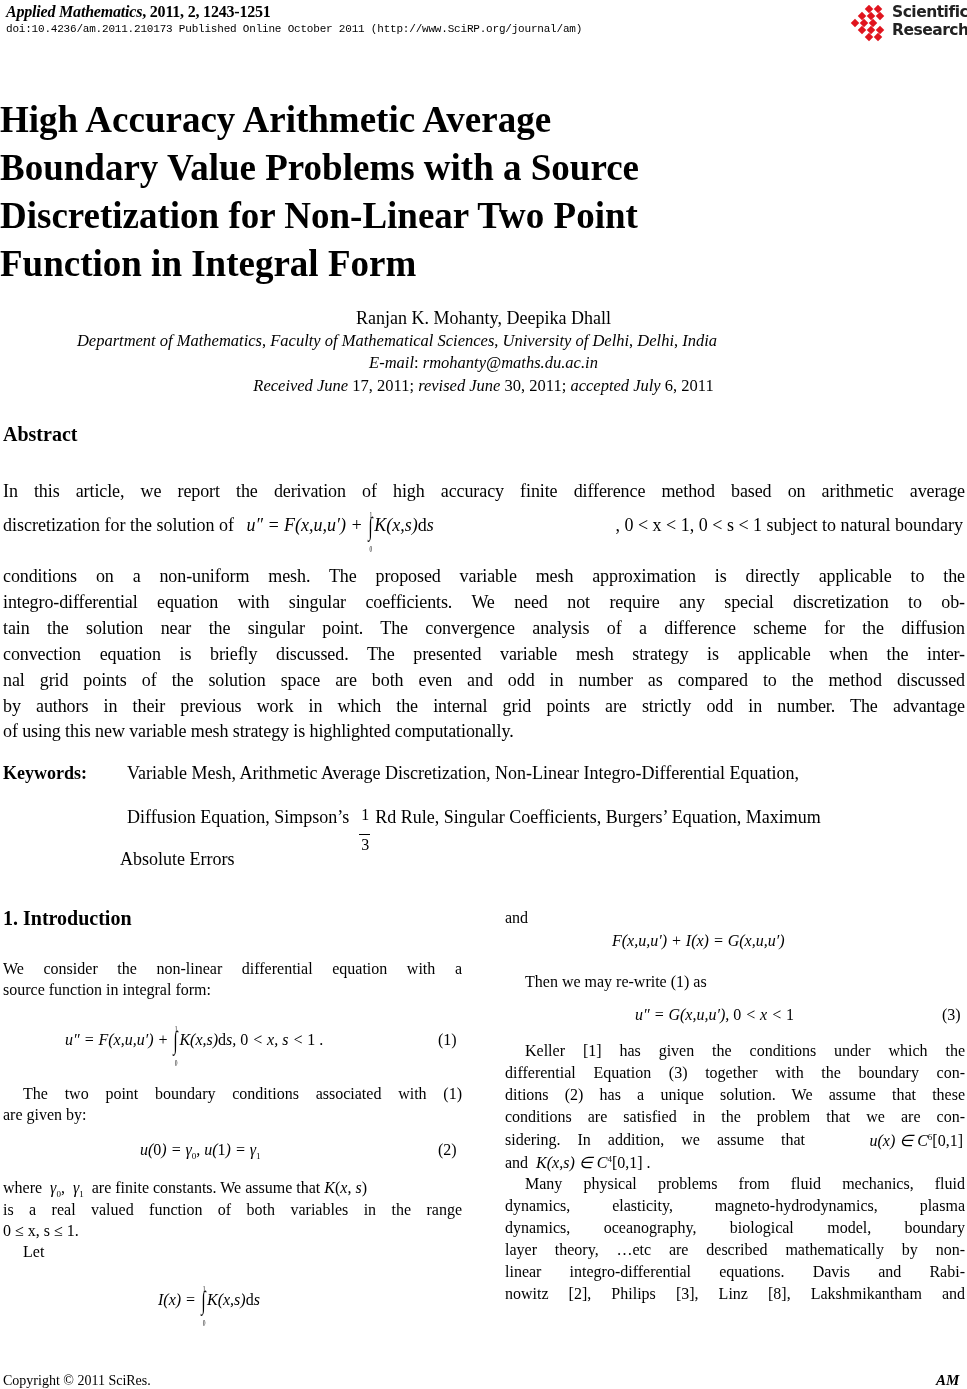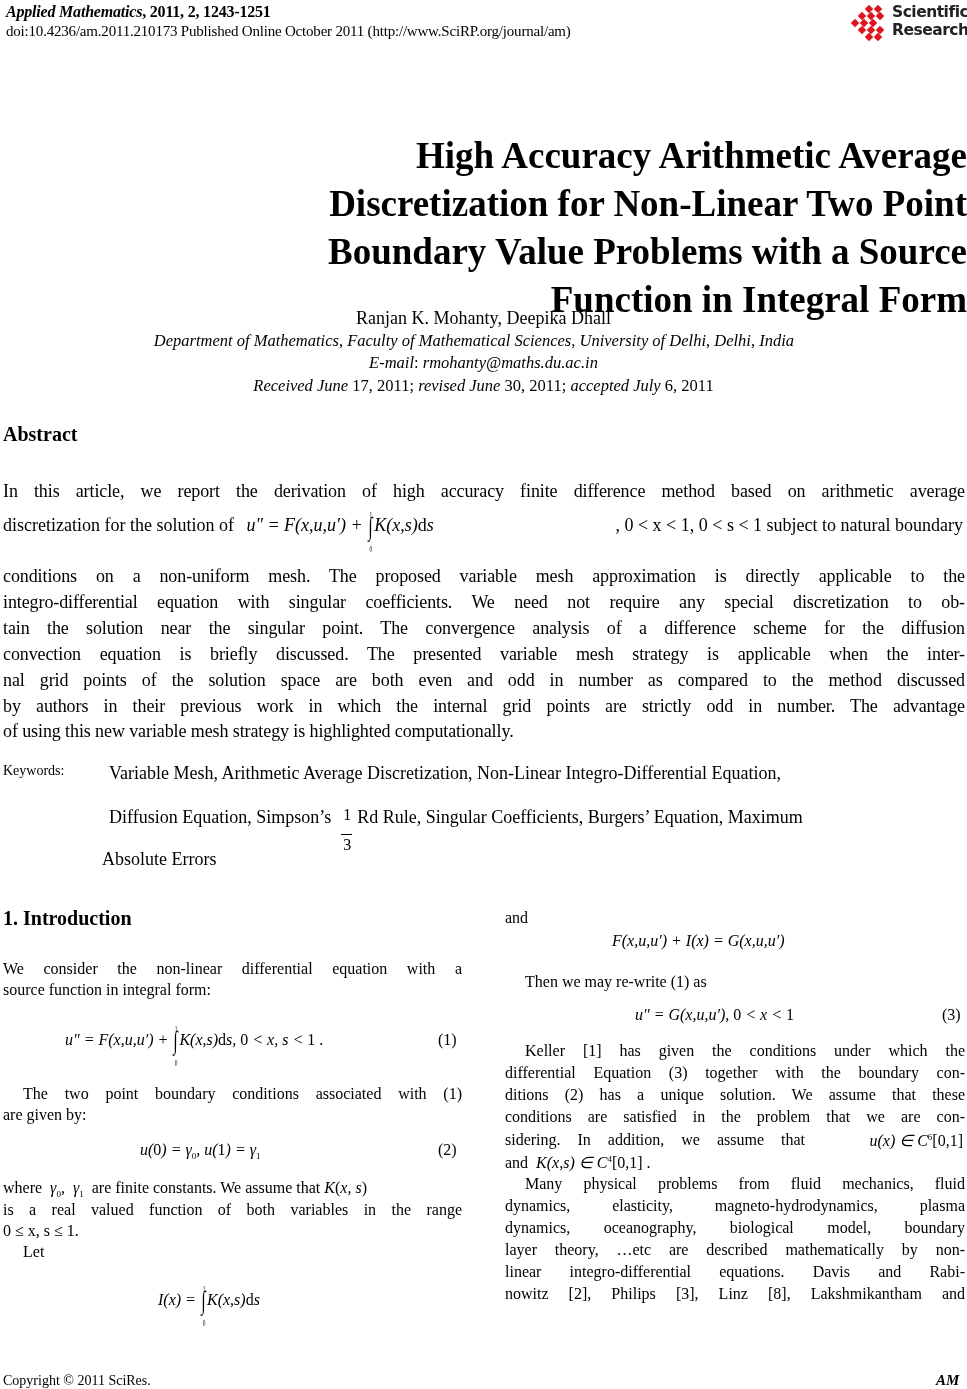--- a/index.html
+++ b/index.html
@@ -3,41 +3,41 @@
 <meta charset="utf-8">
 <style>
   * { box-sizing: border-box; margin: 0; padding: 0; }
   html, body { width: 967px; height: 1389px; background: #ffffff; overflow: hidden; }
   body { position: relative; font-family: "Liberation Serif", serif; color: #000; }
   .abs { position: absolute; }
   i, .it { font-style: italic; }
 
   
   .journal { left: 6px; top: 3px; font-size: 16px; font-weight: bold; letter-spacing: -0.2px; }
-  .doi { left: 6px; top: 23px; font-size: 15px; letter-spacing: -0.2px; }
+  .doi { left: 6px; top: 23px; font-size: 11px; letter-spacing: -0.2px; font-family: Liberation Mono, monospace; }
   .logo { left: 850px; top: 3px; width: 117px; height: 40px; font-weight: bold; }
   .logo-text { position: absolute; left: 42px; top: 0; font-family: "DejaVu Sans", sans-serif; font-size: 15.5px; line-height: 18px; color: #222; letter-spacing: -0.5px; }
 
   
-  .title { left: 0; top: 96px; width: 967px; text-align: right; font-size: 37px; font-weight: bold; line-height: 48px; margin-top: 36px; }
+  .title { left: 0; top: 96px; width: 967px; text-align: left; font-size: 37px; font-weight: bold; line-height: 48px; }
   .authors { left: 0; top: 308px; width: 967px; text-align: center; font-size: 18px; font-weight: normal; }
-  .affil { left: 0; top: 331px; width: 794px; text-align: right; font-size: 16.5px; }
+  .affil { left: 0; top: 331px; width: 794px; text-align: center; font-size: 16.5px; }
   .email { left: 0; top: 353px; width: 967px; text-align: center; font-size: 16.5px; }
   .received { left: 0; top: 376px; width: 967px; text-align: center; font-size: 16.5px; }
 
   .abs-heading { left: 3px; top: 423px; font-size: 20px; font-weight: bold; }
   .abs-body { left: 3px; width: 962px; font-size: 18px; line-height: 26.5px; text-align: justify; text-align-last: justify; letter-spacing: -0.1px; }
   .abs-body.last { text-align-last: left; }
 
   .math { font-family: "Liberation Serif", serif; font-style: italic; }
   .int { position: relative; display: inline-block; font-size: 26px; font-style: normal; vertical-align: middle; line-height: 20px; transform: scaleX(0.6); }
   .lim { position: absolute; font-size: 9px; font-style: normal; }
 
-  .kw-label { left: 3px; top: 763px; font-size: 14px; font-weight: normal; }
-  .kw-line { font-size: 18px; }
+  .kw-label { left: 3px; top: 763px; font-size: 18px; font-weight: bold; }
+  .kw-line { font-size: 18px; margin-left: 18px; }
   .frac { position: absolute; font-size: 16px; text-align: center; width: 12px; }
   .h1 { left: 3px; top: 907px; font-size: 20px; font-weight: bold; }
   .line { position: absolute; font-size: 16px; white-space: nowrap; }
   .just { text-align: justify; text-align-last: justify; }
   .eqn { position: absolute; font-size: 16px; white-space: nowrap; }
   .eqno { position: absolute; font-size: 16px; }
 
   .footer-left { left: 3px; top: 1373px; font-size: 14px; }
   .footer-right { left: 936px; top: 1372px; font-size: 15px; font-weight: bold; font-style: italic; }
 </style>
@@ -68,22 +68,22 @@
     </g>
   </svg>
   <div class="logo-text">
     <div>Scientific</div>
     <div>Research</div>
   </div>
 </div>
 
 <div class="abs title">
   <div>High Accuracy Arithmetic Average</div>
+  <div>Boundary Value Problems with a Source</div>
   <div>Discretization for Non-Linear Two Point</div>
-  <div>Boundary Value Problems with a Source</div>
   <div>Function in Integral Form</div>
 </div>
 
 <div class="abs authors">Ranjan K. Mohanty, Deepika Dhall</div>
 <div class="abs affil">
   <i>Department of Mathematics</i>, <i>Faculty of Mathematical Sciences</i>, <i>University of Delhi</i>, <i>Delhi</i>, <i>India</i>
 </div>
 <div class="abs email">
   <i>E-mail</i>: <i>rmohanty@maths.du.ac.in</i>
 </div>

